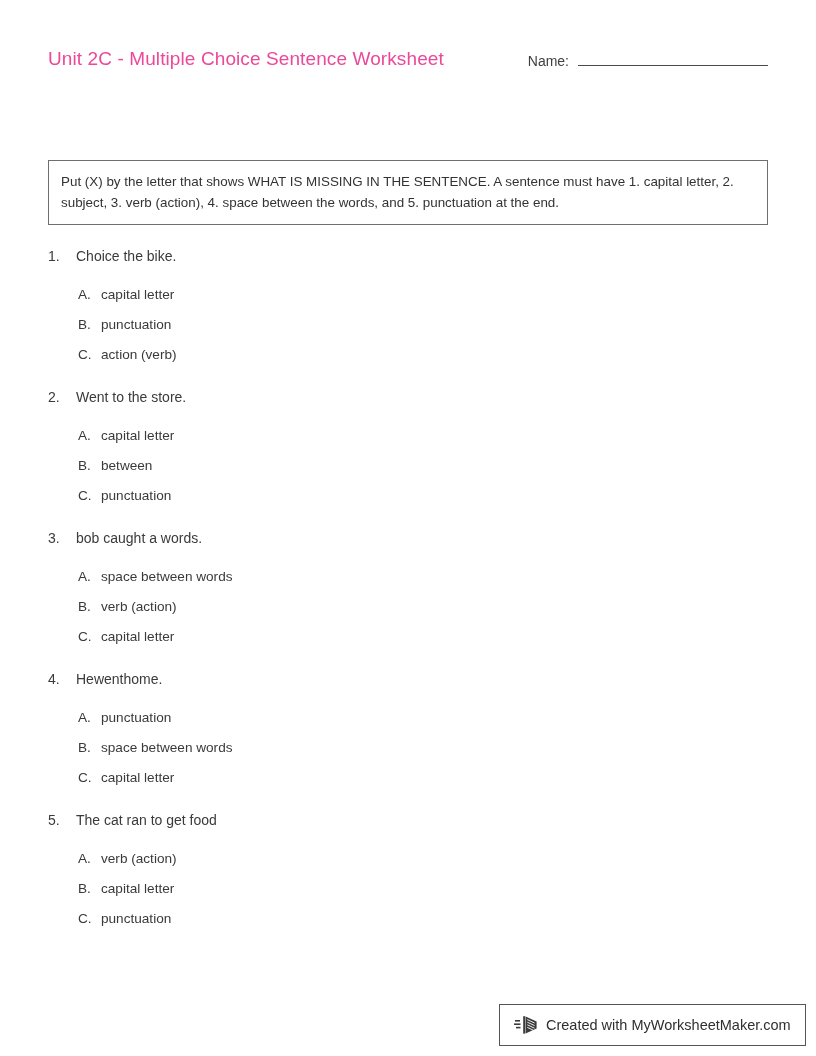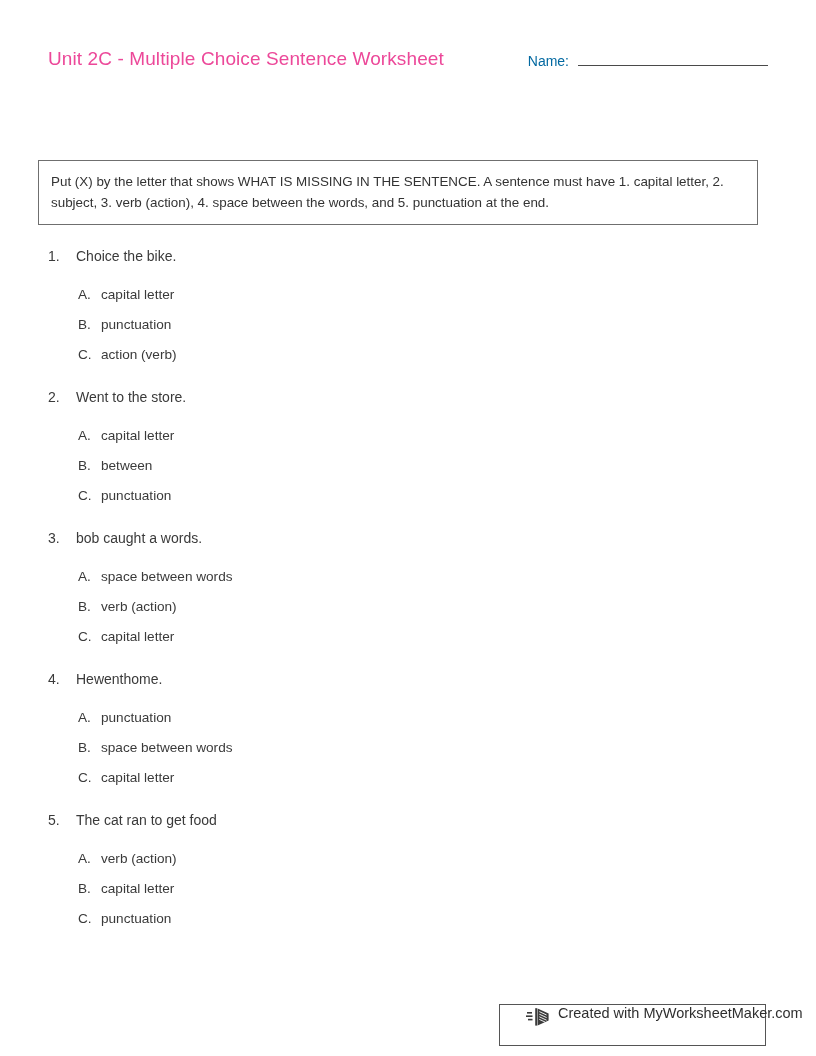--- a/index.html
+++ b/index.html
@@ -49,35 +49,35 @@
     width: 245px;
   }
   .meta-row {
     display: flex;
     align-items: baseline;
     justify-content: flex-end;
     height: 38px;
   }
   .meta-label {
     font-size: 14px;
-    color: #0369a1;
+    color: #404040;
     white-space: nowrap;
     margin-right: 9px;
   }
   .meta-line {
     display: block;
     width: 190px;
     height: 15px;
     border-bottom: 1.3px solid #4a4a4a;
   }
 
   
   .instructions {
     position: absolute;
-    left: 38px;
+    left: 48px;
     top: 160px;
     width: 720px;
     box-sizing: border-box;
     border: 1.3px solid #6f6f6f;
     padding: 10px 12px 11px 12px;
     font-size: 13.4px;
     line-height: 21px;
     color: #333333;
   }
 
@@ -121,27 +121,28 @@
   }
   .opt-text {
     flex: 1 1 auto;
   }
 
   
   .footer-badge {
     position: absolute;
     left: 499px;
     top: 1004px;
-    width: 267px;
+    width: 307px;
     height: 42px;
     box-sizing: border-box;
     border: 1.3px solid #555555;
     background: #ffffff;
     display: flex;
-    padding-left: 26px;
+    align-items: center;
+    padding-left: 14px;
   }
   .badge-logo {
     width: 26px;
     height: 24px;
     flex: 0 0 26px;
     margin-right: 6px;
     display: block;
   }
   .badge-text {
     font-size: 14.5px;

